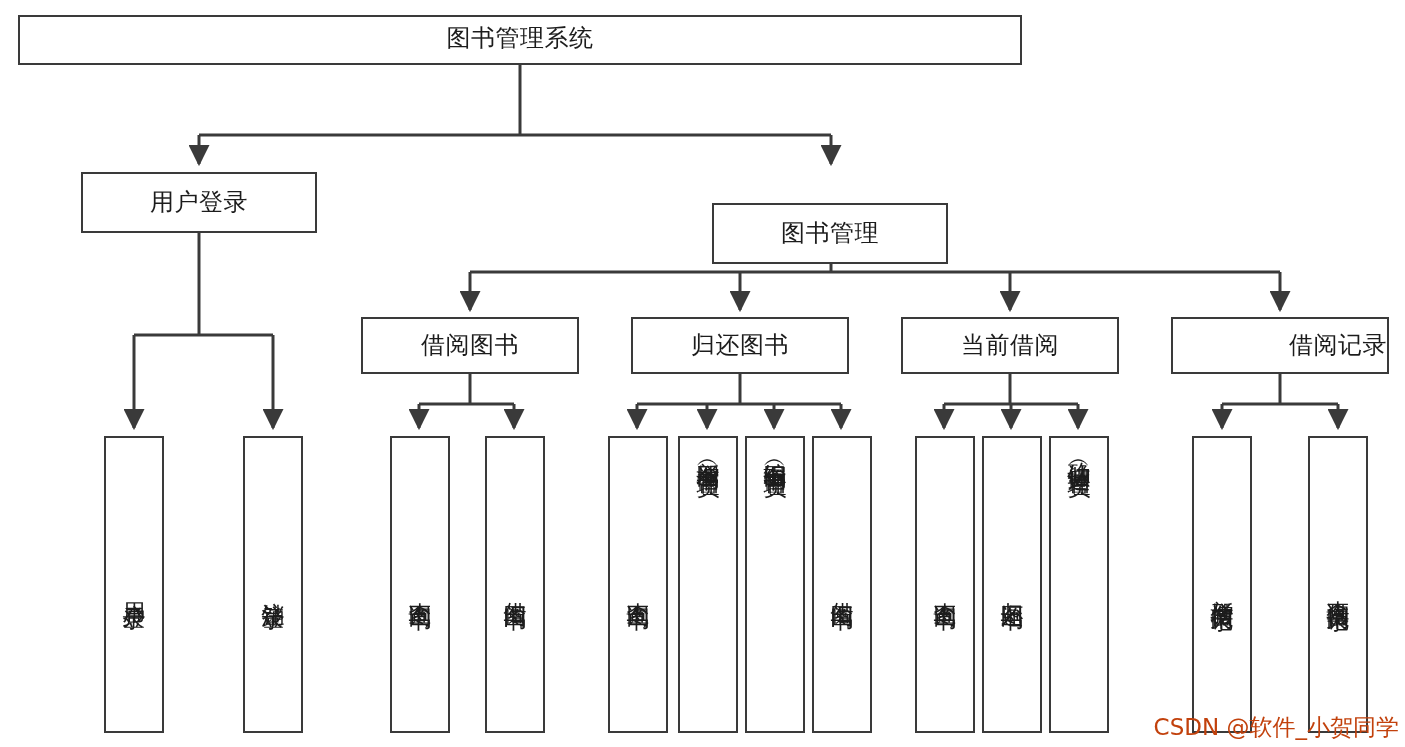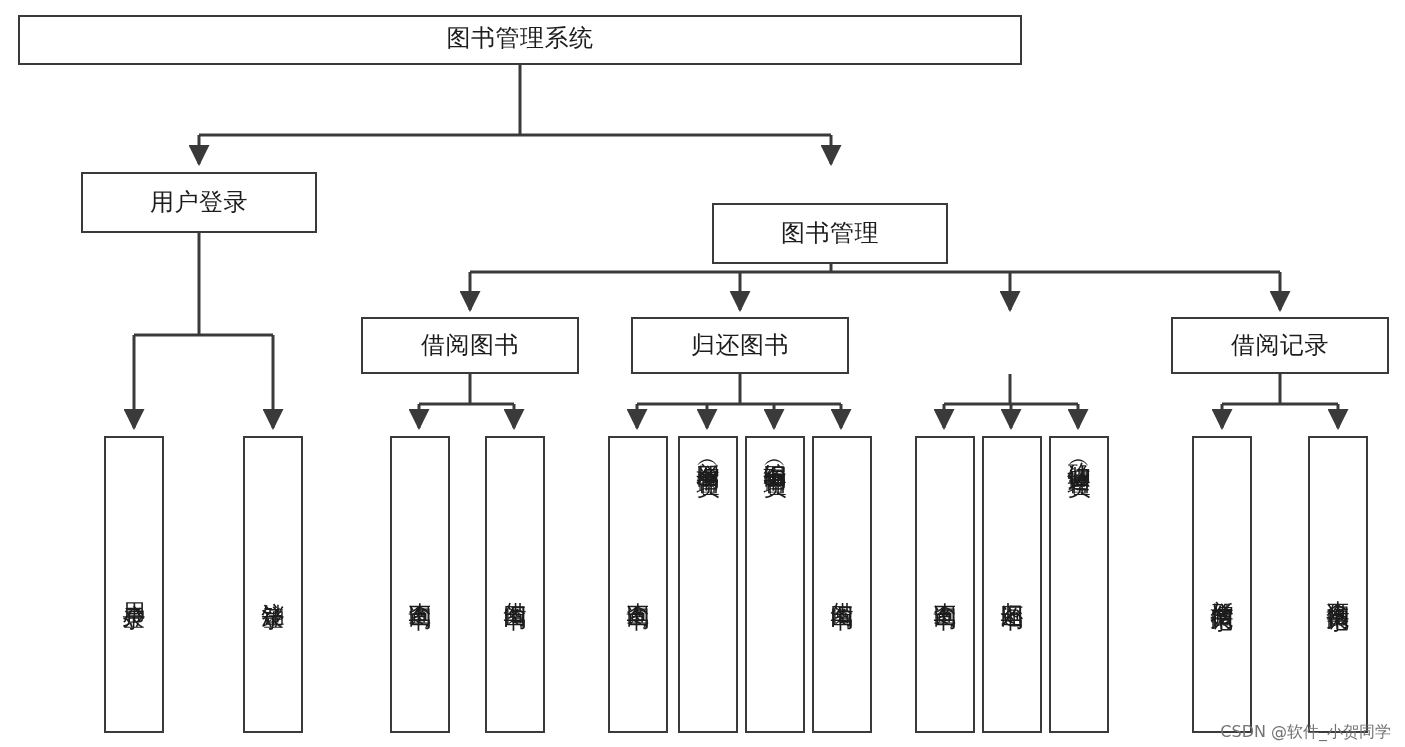--- a/index.html
+++ b/index.html
@@ -59,24 +59,24 @@
     font-size: 23px;
     letter-spacing: 2px;
     line-height: 1;
   }
   .node.vert.mid .node-label {
     align-self: center;
     margin-top: 0;
   }
   #watermark {
     position: absolute;
-    right: 14px;
+    right: 6px;
     bottom: 4px;
-    font-size: 16px;
-    color: #737373;
+    font-size: 23px;
+    color: #c2410c;
     z-index: 5;
     white-space: nowrap;
     user-select: none;
   }
 </style>
 </head>
 <body>
 
 <div id="diagram-root">
 
@@ -145,22 +145,25 @@
   </div>
 
   <div class="node horiz" style="left:361px; top:317px; width:218px; height:57px;">
     <span class="node-label">借阅图书</span>
   </div>
 
   <div class="node horiz" style="left:631px; top:317px; width:218px; height:57px;">
     <span class="node-label">归还图书</span>
   </div>
 
-
-  <div class="node horiz" style="left:1171px; top:317px; width:218px; height:57px;">
+  <div class="node horiz" style="left:901px; top:317px; width:218px; height:57px;">
+    <span class="node-label">当前借阅</span>
+  </div>
+
+  <div class="node horiz" style="left:1171px; top:317px; width:218px; height:57px;justify-content:flex-end;">
     <span class="node-label">借阅记录</span>
   </div>
 
   <div class="node vert mid" style="left:104px; top:436px; width:60px; height:297px;">
     <span class="node-label">用户登录</span>
   </div>
 
   <div class="node vert mid" style="left:243px; top:436px; width:60px; height:297px;">
     <span class="node-label">注销登录</span>
   </div>

